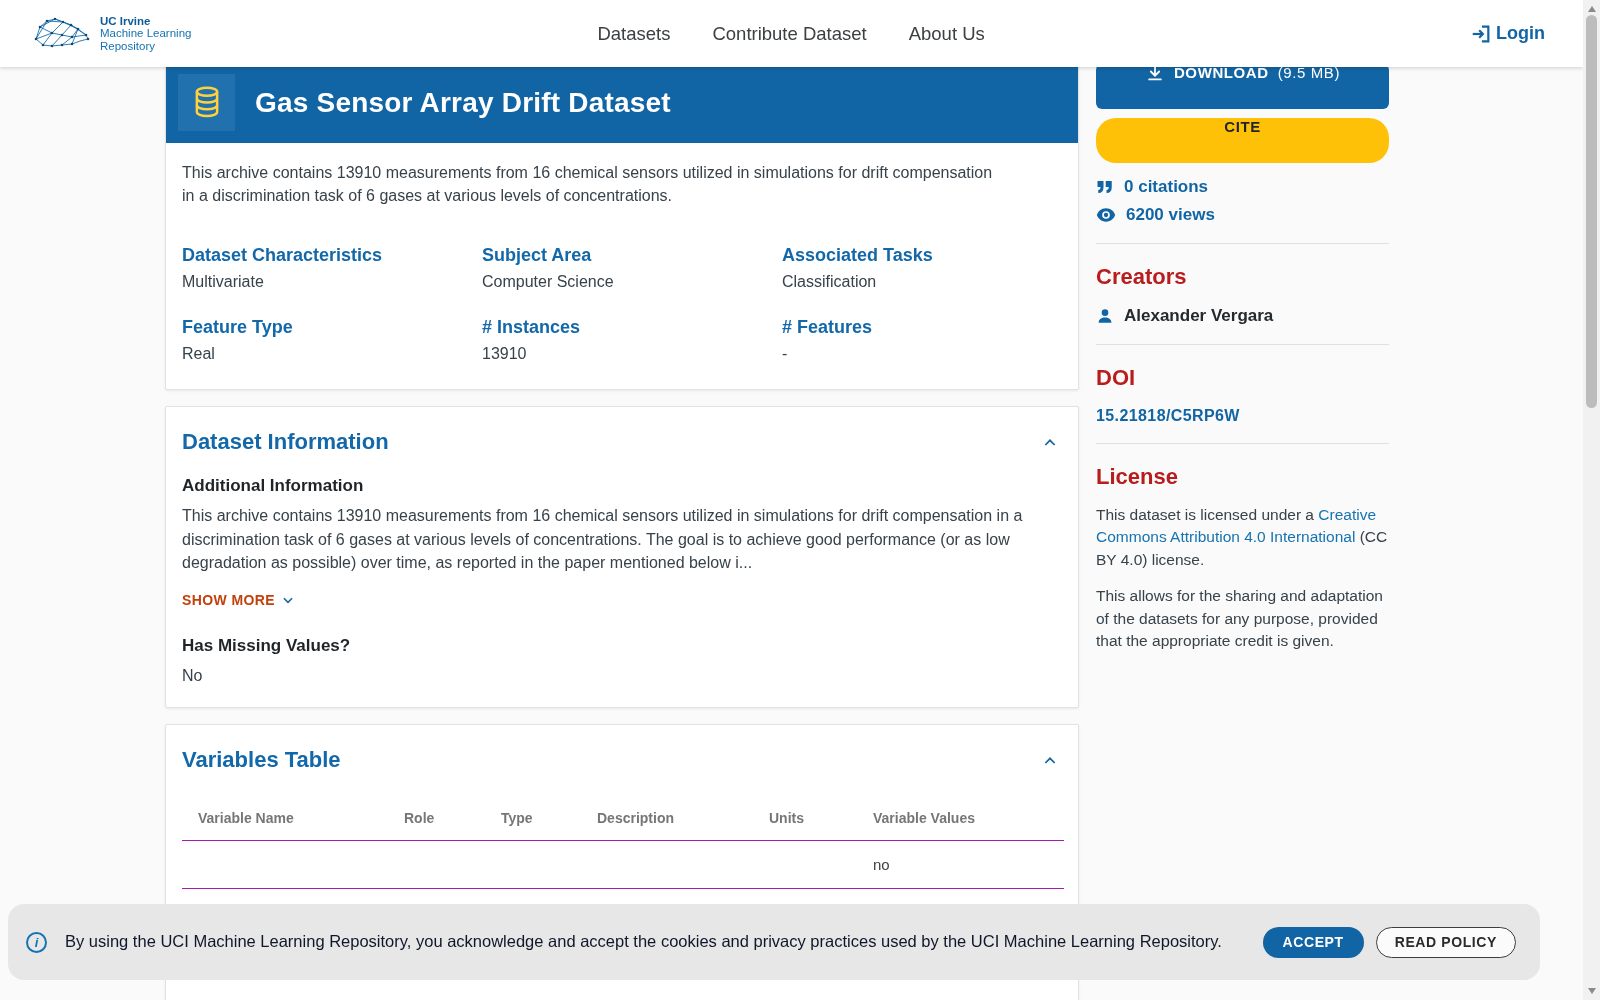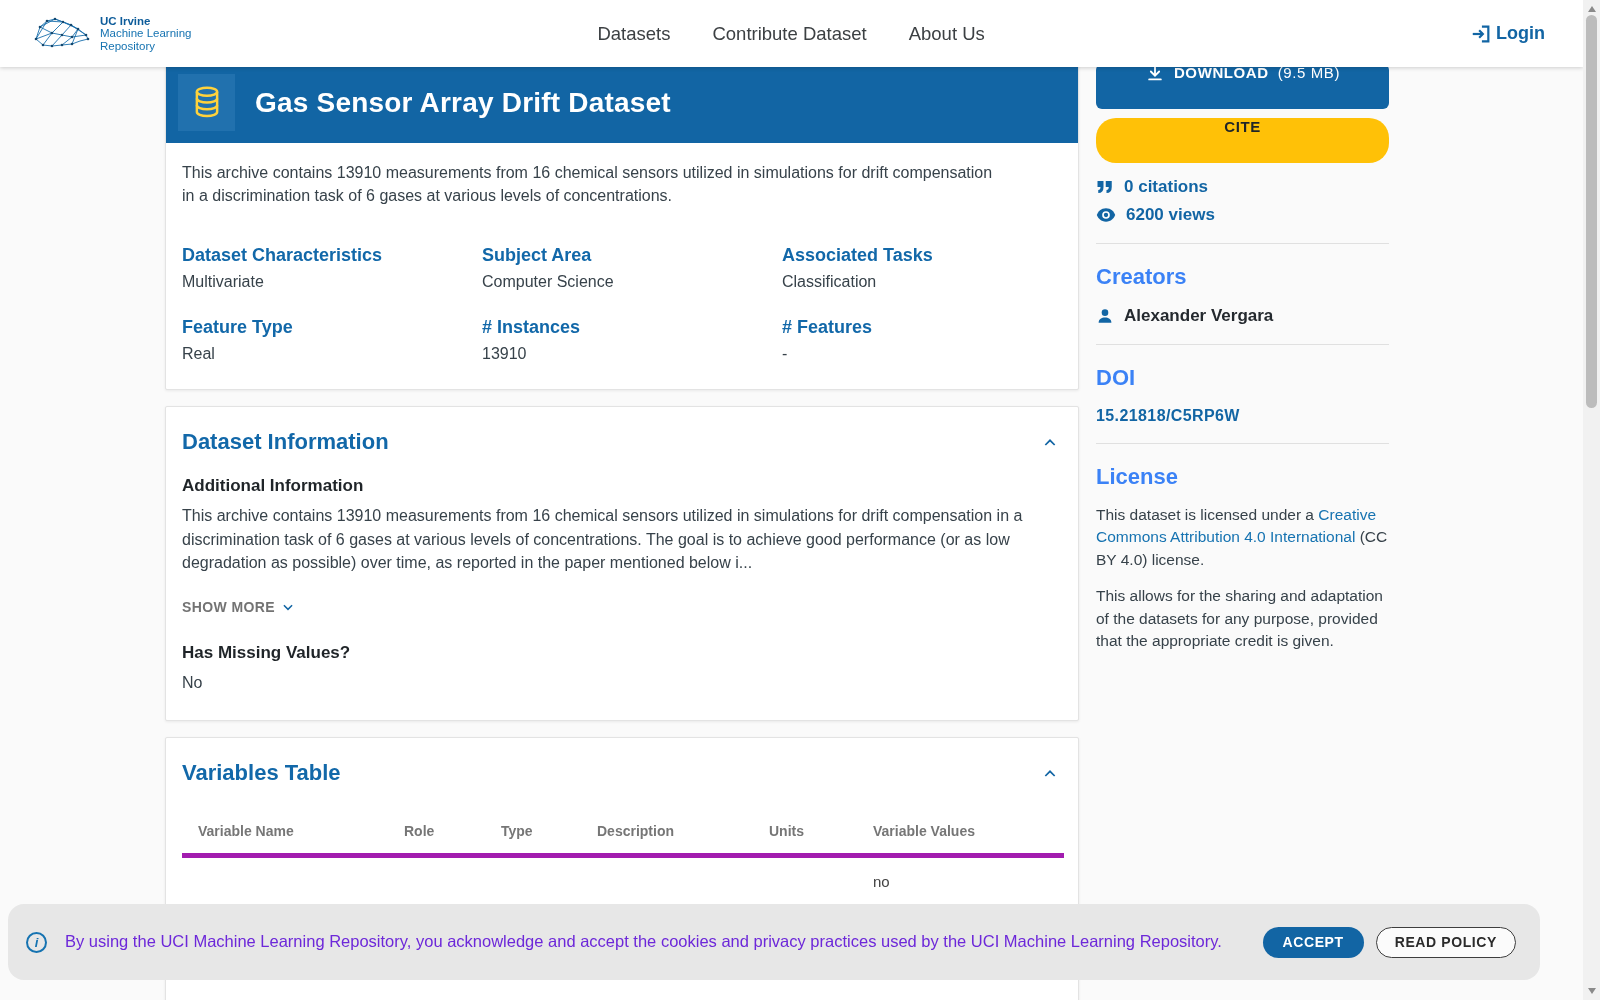--- a/index.html
+++ b/index.html
@@ -42,59 +42,59 @@
   .hero-body { padding:18px 16px 26px 16px; }
   .hero-desc { font-size:16px; line-height:1.45; color:#37424a; max-width:820px; }
   .stats-grid { display:grid; grid-template-columns:300px 300px 300px; row-gap:26px; margin-top:38px; }
   .stat-label { font-size:18px; font-weight:bold; color:#1268a9; }
   .stat-value { font-size:16px; color:#37424a; margin-top:7px; }
 
   
   .section-head { display:flex; align-items:flex-start; justify-content:space-between; padding:22px 16px 0 16px; }
   .section-title { font-size:22px; font-weight:bold; color:#1268a9; }
   .collapse-btn { background:none; border:none; cursor:pointer; padding:4px; margin-top:2px; }
-  .sec-body { padding:18px 16px 26px 16px; }
+  .sec-body { padding:18px 16px 20px 16px; }
   .sub-h { font-size:17px; font-weight:bold; color:#1f2428; margin-bottom:8px; }
   .para { font-size:16px; line-height:1.47; color:#37424a; }
   .show-more { display:flex; align-items:center; gap:6px; background:none; border:none; cursor:pointer;
-               margin-top:24px; font-family:"Liberation Sans", sans-serif;
-               font-size:14px; font-weight:bold; letter-spacing:.4px; color:#737373; }
+               margin-top:17px; font-family:"Liberation Sans", sans-serif;
+               font-size:14px; font-weight:bold; letter-spacing:.4px; color:#c2410c; }
   .hmv { margin-top:28px; }
 
   
   table.vars { width:882px; margin:26px 16px 0 16px; border-collapse:collapse; }
   table.vars th { font-size:14px; font-weight:bold; color:#767676; text-align:left; padding:8px 0 14px 0; }
   table.vars th:first-child, table.vars td:first-child { padding-left:16px; }
-  table.vars tr { border-bottom:5px solid #a21caf; }
+  table.vars tr { border-bottom:1px solid #a21caf; }
   table.vars td { font-size:15px; color:#424242; padding:15px 0; height:44px; }
 
   
   .sidebar { width:293px; padding-top:3px; }
   .btn-big { width:293px; height:45px; border:none; border-radius:6px; cursor:pointer;
              display:flex; align-items:flex-start; justify-content:center; gap:9px;
              font-family:"Liberation Sans", sans-serif; font-size:15px; letter-spacing:.6px; }
   .btn-download { background:#1265a4; color:#fff; }
   .btn-download .bold { font-weight:bold; }
   .btn-cite { background:#ffc107; color:#1f2428; font-weight:bold; margin-top:9px;border-radius:20px; }
   .meta-row { display:flex; align-items:center; gap:10px; margin-top:14px; cursor:pointer; }
   .meta-row span { font-size:17px; font-weight:bold; color:#1265a4; }
   .meta-row + .meta-row { margin-top:8px; }
   .side-divider { border:none; border-top:1px solid #e0e0e0; margin:18px 0 0 0; }
-  .side-h { font-size:22px; font-weight:bold; color:#3b82f6; margin-top:20px; }
+  .side-h { font-size:22px; font-weight:bold; color:#b91c1c; margin-top:20px; }
   .creator-row { display:flex; align-items:center; gap:10px; margin-top:16px; }
   .creator-row span { font-size:17px; font-weight:bold; color:#24292e; }
   .doi-link { display:inline-block; font-size:16px; font-weight:bold; letter-spacing:.4px;
               color:#1265a4; margin-top:16px; cursor:pointer; text-decoration:none; }
   .lic-p { font-size:15.5px; line-height:1.45; color:#37424a; margin-top:14px; max-width:293px; }
   .lic-link { color:#1673b1; cursor:pointer; }
 
   
   .cookie { position:absolute; left:8px; bottom:20px; width:1532px; min-height:76px; background:#e7e7e7;
             border-radius:16px; display:flex; align-items:center; padding:14px 18px; z-index:50; }
-  .cookie-msg { font-size:16.5px; line-height:1.45; color:#6d28d9; margin-left:18px; width:1160px; }
+  .cookie-msg { font-size:16.5px; line-height:1.45; color:#0f172a; margin-left:18px; width:1160px; }
   .cookie-actions { display:flex; align-items:center; gap:12px; margin-left:auto; margin-right:6px; }
   .btn-accept { background:#1265a4; color:#fff; border:none; border-radius:16px; height:31px; padding:0 20px;
                 font-family:"Liberation Sans", sans-serif; font-size:14px; font-weight:bold; letter-spacing:.6px; cursor:pointer; }
   .btn-policy { background:#fbfbfb; color:#2b2b2b; border:1px solid #3e3e3e; border-radius:16px; height:31px; padding:0 18px;
                 font-family:"Liberation Sans", sans-serif; font-size:14px; font-weight:bold; letter-spacing:.6px; cursor:pointer; }
   .info-icon { flex:none; width:21px; height:21px; border:2px solid #1673b1; border-radius:50%;
                display:flex; align-items:center; justify-content:center;
                color:#1673b1; font-size:13px; font-weight:bold; font-style:italic; }
 
   

